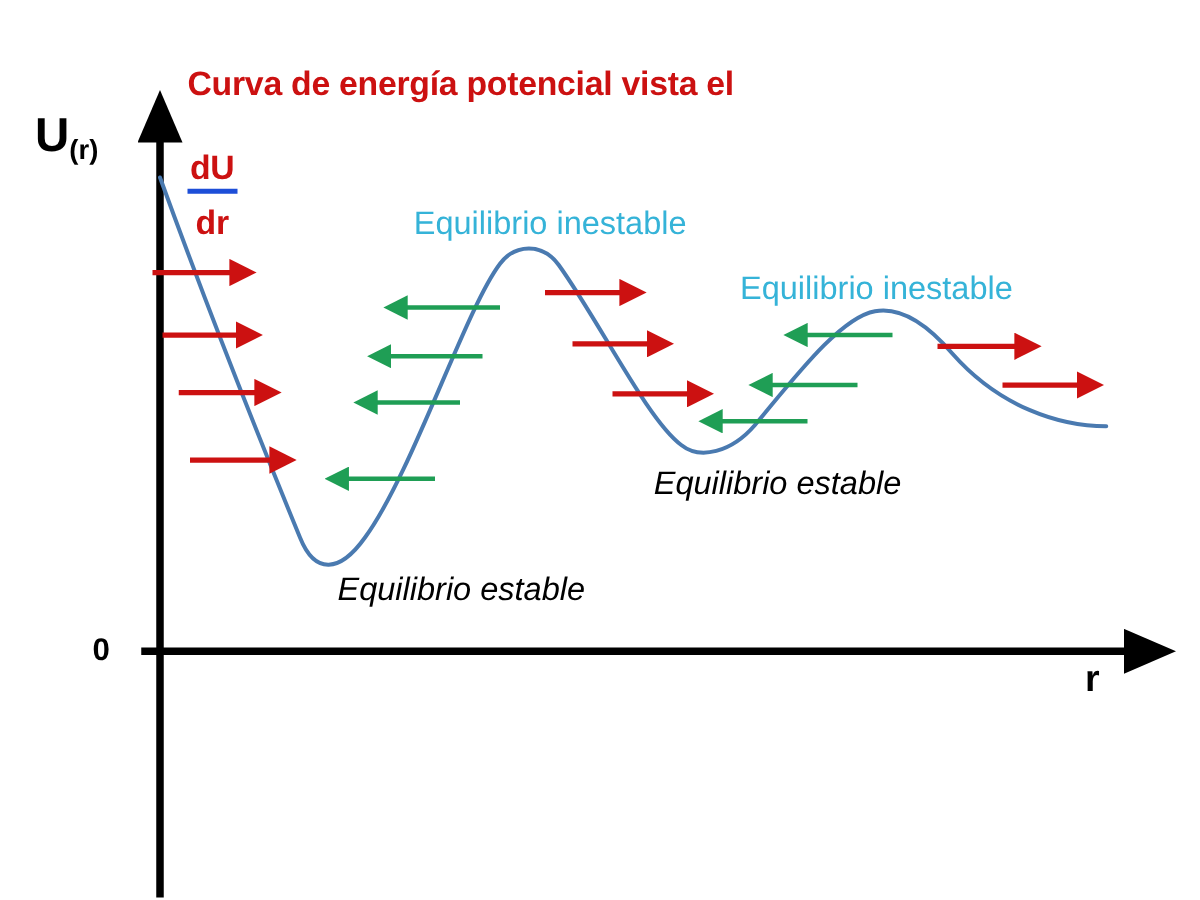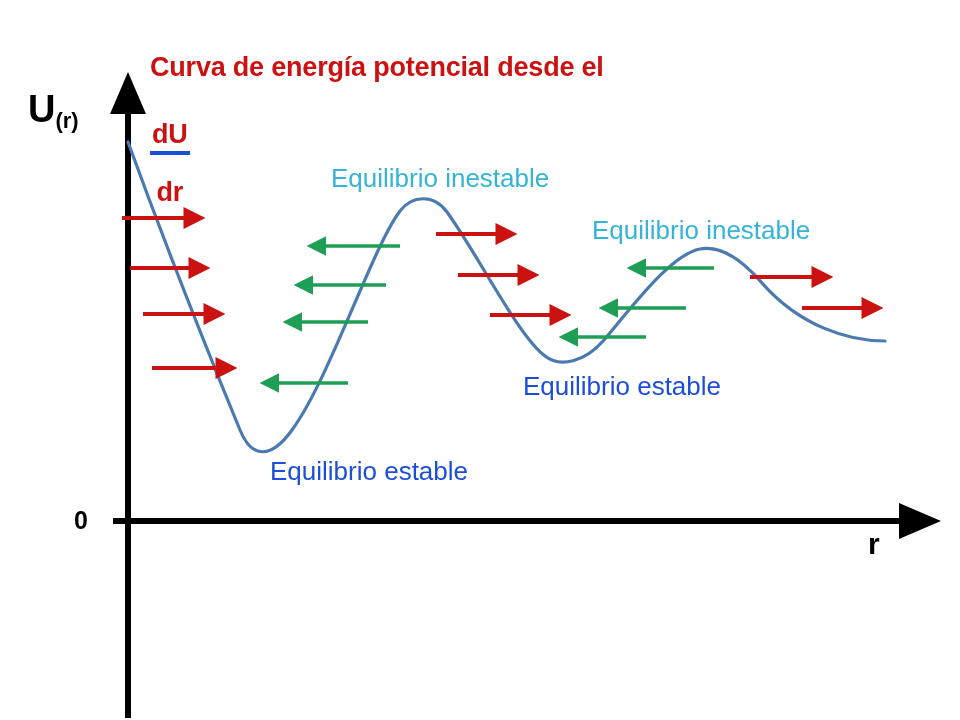--- a/index.html
+++ b/index.html
@@ -48,21 +48,21 @@
   .frac .num {
     display: block;
     border-bottom: 4px solid #1d4ed8;
     padding: 0 2px 1px 2px;
     line-height: 32px;
     margin-top: 32px;
   }
   .frac .den {
     display: block;
     line-height: 38px;
-    padding-top: 18px;
+    padding-top: 4px;
   }
 
   
   .axis-label {
     position: absolute;
     color: #000000;
     font-weight: bold;
   }
   #y-axis-label {
     left: 28px;
@@ -86,21 +86,21 @@
     font-size: 25px;
   }
 
   
   .annot {
     position: absolute;
     font-size: 26px;
     white-space: nowrap;
   }
   .annot-unstable { color: #35b3d8; }
-  .annot-stable   { color: #1d4ed8; }
+  .annot-stable   { color: #000000; font-style: italic; }
 
   #label-unstable-1 { left: 331px; top: 163px; }
   #label-unstable-2 { left: 592px; top: 215px; }
   #label-stable-1   { left: 270px; top: 456px; }
   #label-stable-2   { left: 523px; top: 371px; }
 </style>
 </head>
 <body>
 
 <div id="canvas">
@@ -159,21 +159,21 @@
       <line x1="646" y1="337" x2="576" y2="337" stroke="#1f9e55" stroke-width="3.6" marker-end="url(#arrowhead-green)"></line>
     </g>
 
     <g>
       <line x1="750" y1="277" x2="814" y2="277" stroke="#cc1111" stroke-width="4.2" marker-end="url(#arrowhead-red)"></line>
       <line x1="802" y1="308" x2="864" y2="308" stroke="#cc1111" stroke-width="4.2" marker-end="url(#arrowhead-red)"></line>
     </g>
   </svg>
 
   <div class="title-block">
-    <span class="title-line1">Curva de energía potencial desde el</span>
+    <span class="title-line1">Curva de energía potencial vista el</span>
     <span class="title-line2"><span class="frac">
         <span class="num">dU</span>
         <span class="den">dr</span>
       </span></span>
   </div>
 
   <div class="axis-label" id="y-axis-label">
     <span>U</span><span class="sub">(r)</span>
   </div>
   <div class="axis-label" id="x-axis-label">r</div>

